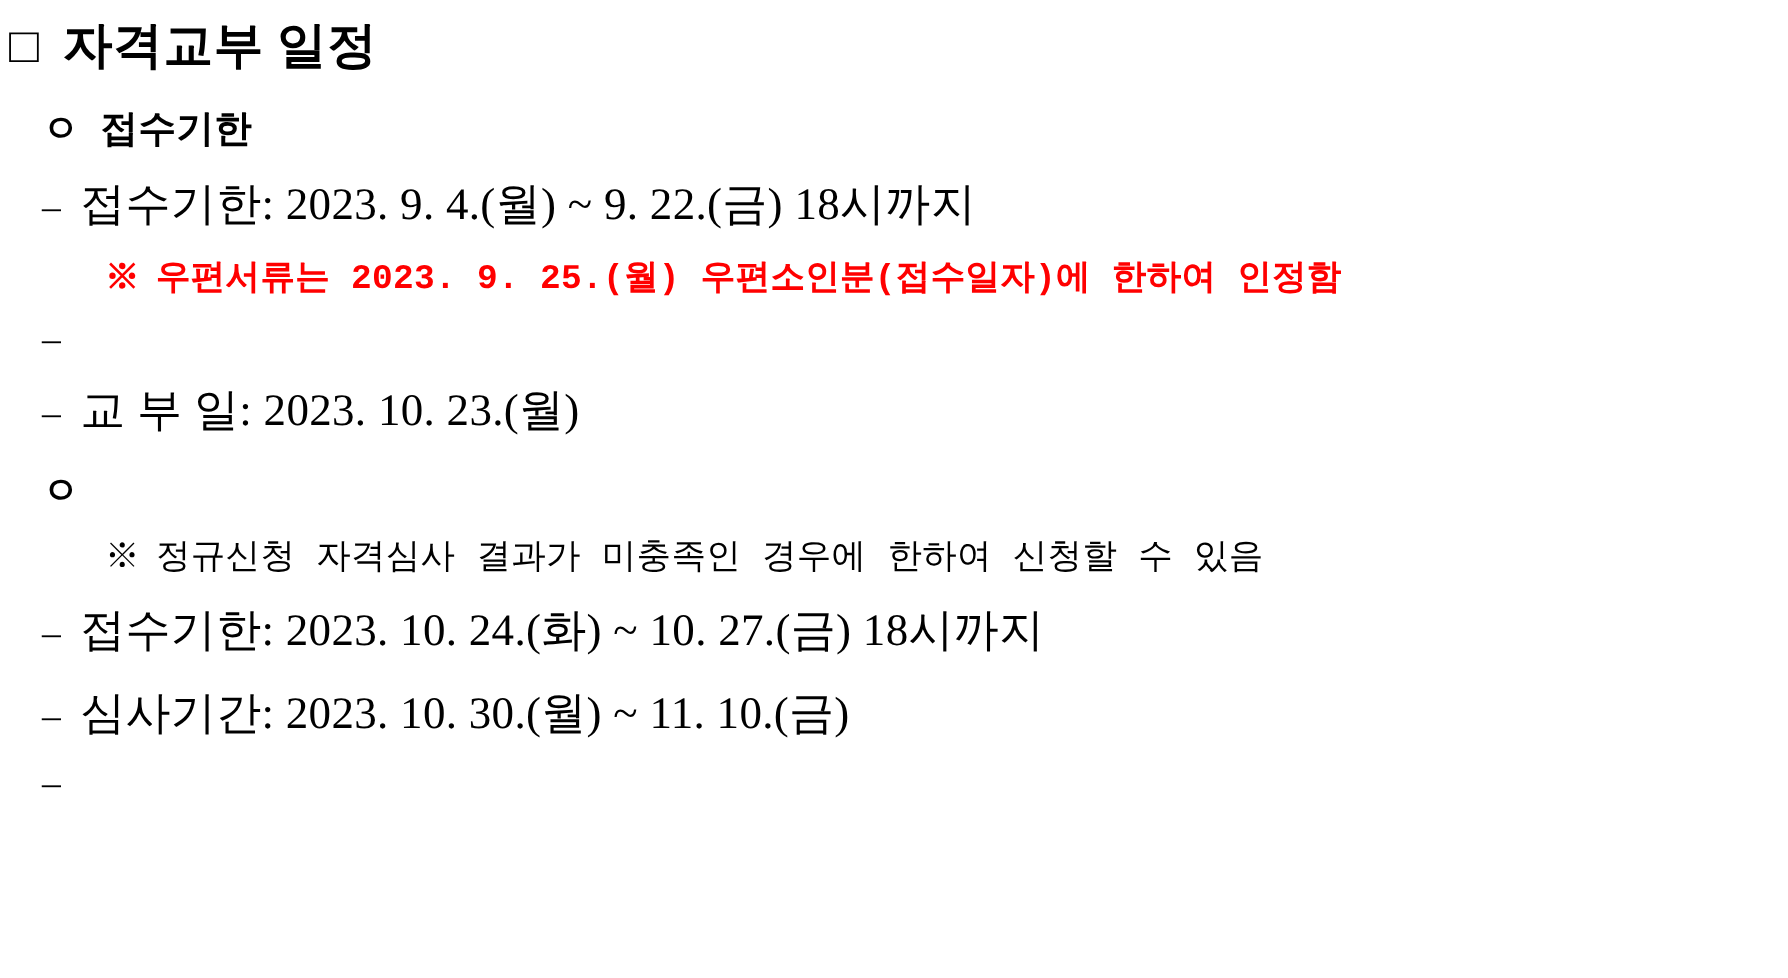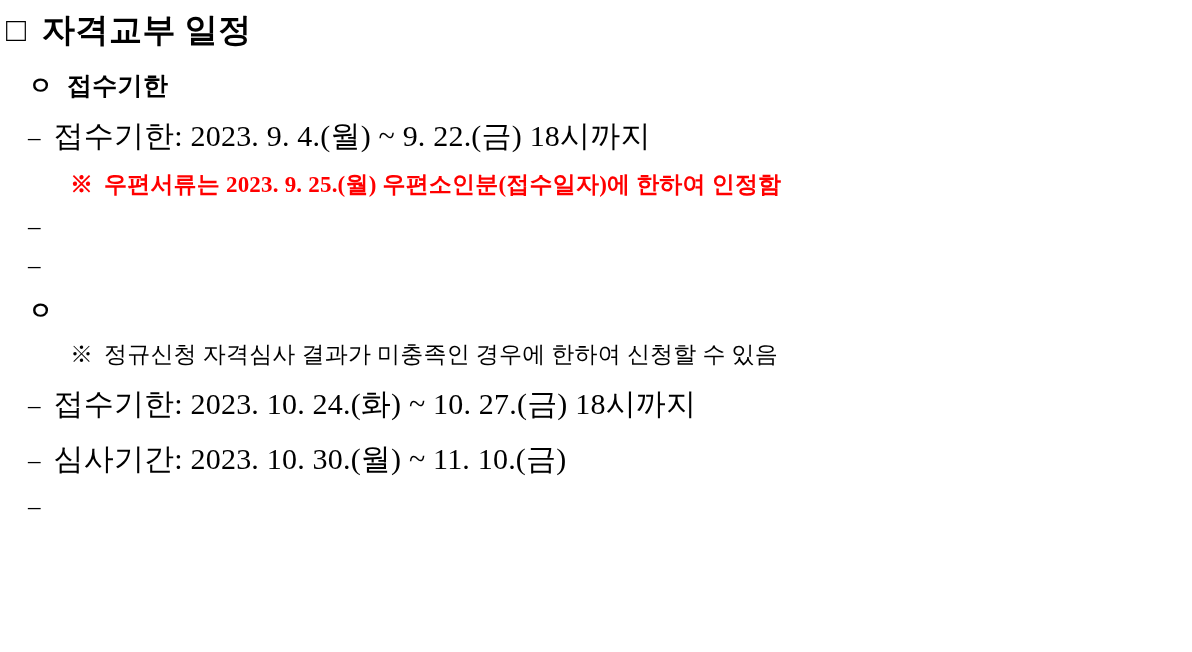--- a/index.html
+++ b/index.html
@@ -87,20 +87,21 @@
     font-weight: 700;
   }
   .note-marker {
     font-size: 23px;
     margin-right: 11px;
   }
   .note-text {
     font-size: 23px;
     letter-spacing: 0.2px;
     white-space: pre;
+    font-family: Liberation Mono, monospace;
   }
   .note-row.plain .note-text,
   .note-row.plain .note-marker {
     color: #000000;
     font-weight: 400;
   }
 </style>
 </head>
 <body>
 
@@ -125,20 +126,21 @@
     <span class="note-marker">※</span>
     <span class="note-text">우편서류는 2023. 9. 25.(월) 우편소인분(접수일자)에 한하여 인정함</span>
   </div>
 
   <div class="dash-row">
     <span class="dash-marker">–</span>
   </div>
 
   <div class="dash-row">
     <span class="dash-marker">–</span>
+    <span class="dash-text">교 부 일: 2023. 10. 23.(월)</span>
   </div>
 
   <div class="h2-row">
     <span class="h2-marker">ㅇ</span>
   </div>
 
   <div class="note-row plain">
     <span class="note-marker">※</span>
     <span class="note-text">정규신청 자격심사 결과가 미충족인 경우에 한하여 신청할 수 있음</span>
   </div>

